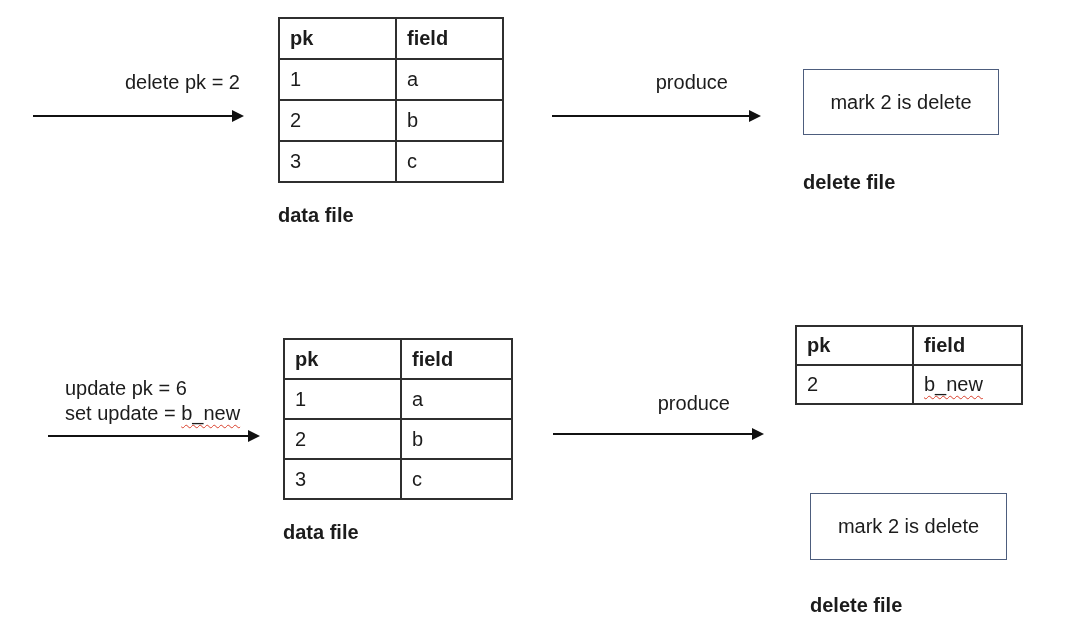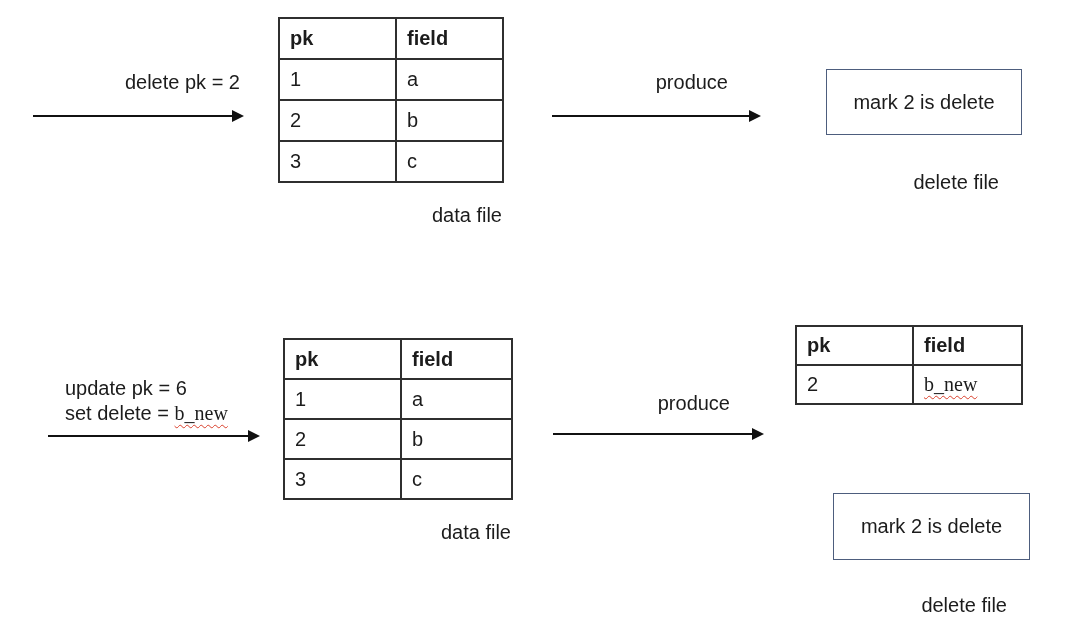--- a/index.html
+++ b/index.html
@@ -25,22 +25,23 @@
     position: absolute;
     font-size: 20px;
     line-height: 25px;
     white-space: nowrap;
   }
   .label.centered { text-align: right; }
   .caption {
     position: absolute;
     font-size: 20px;
     line-height: 24px;
-    text-align: right;
+    text-align: left;
     white-space: nowrap;
+    font-weight: bold;
   }
   .arrow {
     position: absolute;
     height: 2px;
     background: var(--arrow);
   }
   .arrow::after {
     content: "";
     position: absolute;
     right: -11px;
@@ -71,29 +72,27 @@
   .t-small  tr { height: 39px; }
   .notebox {
     position: absolute;
     border: 1.5px solid var(--box-border);
     background: var(--background);
     display: flex;
     align-items: center;
     justify-content: center;
     font-size: 20px;
     white-space: nowrap;
-    margin-left: 23px;
   }
   .squiggle {
     text-decoration: underline;
     text-decoration-style: wavy;
     text-decoration-color: var(--squiggle);
     text-decoration-thickness: 1px;
     text-underline-offset: 4px;
-    font-family: Liberation Serif, serif;
   }
 </style>
 </head>
 <body>
 
 <div class="canvas">
 
   <div class="label centered" style="left:30px; top:70px; width:210px;">delete pk = 2</div>
 
   <div class="arrow" style="left:33px; top:115px; width:200px;"></div>
@@ -126,21 +125,21 @@
   <div class="arrow" style="left:552px; top:115px; width:198px;"></div>
 
   <div class="notebox" style="left:803px; top:69px; width:196px; height:66px;">
     <span>mark 2 is delete</span>
   </div>
 
   <div class="caption" style="left:803px; top:170px; width:196px;">delete file</div>
 
   <div class="label" style="left:65px; top:376px;">
     <div>update pk = 6</div>
-    <div><span>set delete = </span><span class="squiggle">b_new</span></div>
+    <div><span>set update = </span><span class="squiggle">b_new</span></div>
   </div>
 
   <div class="arrow" style="left:48px; top:435px; width:201px;"></div>
 
   <table class="dtable t-bottom" style="left:283px; top:338px;">
     <tbody>
         <tr>
       <th style="width:117px;">pk</th>
       <th style="width:111px;">field</th>
     </tr>

